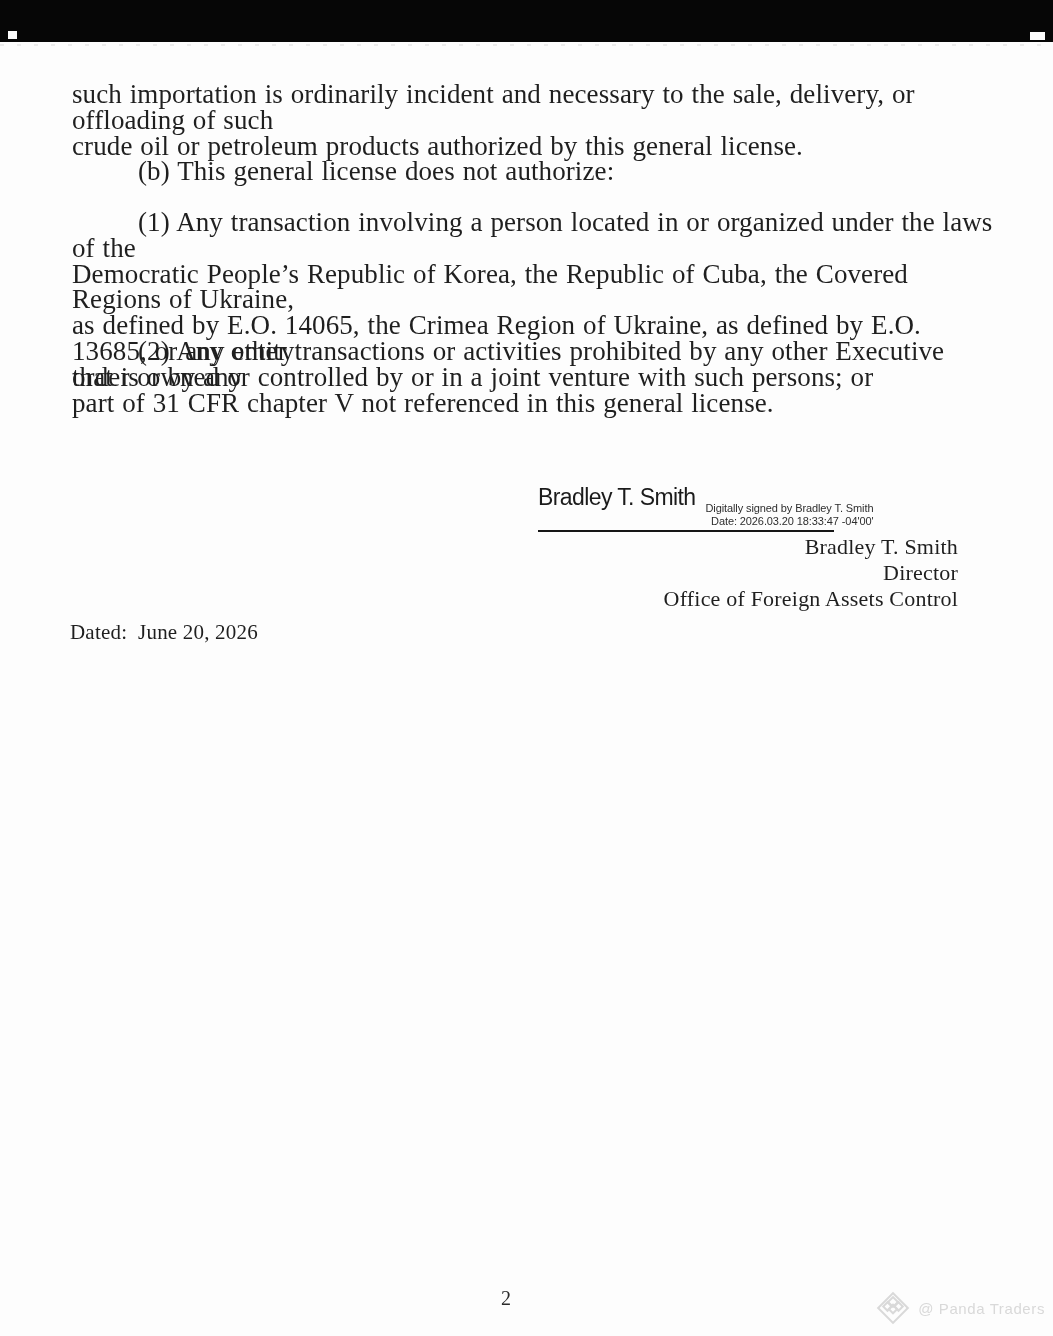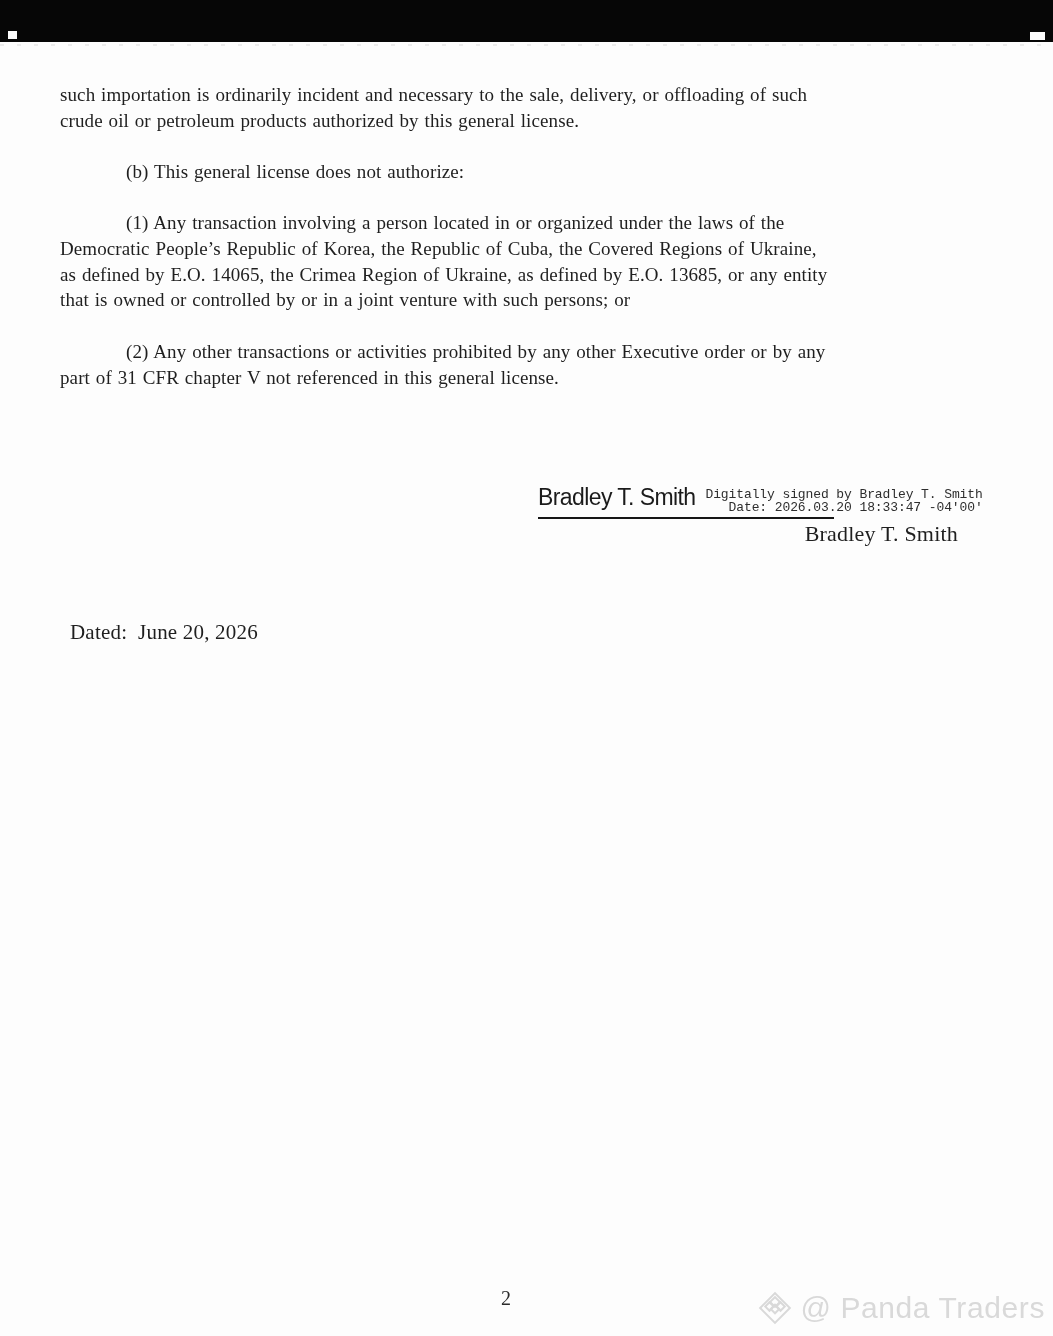--- a/index.html
+++ b/index.html
@@ -17,61 +17,61 @@
     position:absolute;left:8px;top:31px;width:9px;height:8px;background:#fbfbfb;
   }
   .bar-notch-right{
     position:absolute;right:8px;top:32px;width:15px;height:8px;background:#fbfbfb;
   }
   .edge-dashes{
     position:absolute;top:44px;left:0;width:1053px;height:2px;
     background:repeating-linear-gradient(90deg,#ececec 0 4px,transparent 4px 17px);
   }
   .para{
-    position:absolute;left:60px;width:930px;
-    font-size:19px;line-height:25.8px;letter-spacing:0.1px;word-spacing:1px;
+    position:absolute;left:72px;width:930px;
+    font-size:27px;line-height:25.8px;letter-spacing:0.1px;word-spacing:1px;
     white-space:pre-line;
   }
   .indented{text-indent:66px;font-family:Liberation Serif, serif;}
   .para-intro{top:82px;}
   .para-b{top:159px;}
   .para-1{top:210px;}
   .para-2{top:339px;}
   .sig-block{position:absolute;left:538px;top:483px;width:420px;text-align:right;}
   .sig-row{display:flex;align-items:flex-start;}
   .sig-name{
     font-family:"Liberation Sans", sans-serif;
     font-size:23px;letter-spacing:-0.6px;color:#1b1b1b;
     line-height:28px;white-space:nowrap;
   }
   .sig-note{
-    font-family:Liberation Mono, monospace;
-    font-size:13px;line-height:12.5px;letter-spacing:-0.1px;color:#2e2e2e;
-    margin-left:10px;margin-top:6px;white-space:nowrap;
+    font-family:Liberation Sans, sans-serif;
+    font-size:11px;line-height:12.5px;letter-spacing:-0.1px;color:#2e2e2e;
+    margin-left:10px;margin-top:19px;white-space:nowrap;
   }
   .sig-line{
     width:296px;height:2px;background:#161616;margin-top:3px;
   }
   .sig-printed{
     font-size:22px;line-height:26px;margin-top:2px;letter-spacing:0.2px;
   }
   .dated{
     position:absolute;left:70px;top:620px;
     font-size:21px;letter-spacing:0.2px;white-space:pre;
   }
   .page-number{
     position:absolute;left:466px;top:1287px;width:80px;
     text-align:center;font-size:20px;color:#2b2b2b;
   }
   .watermark{
     position:absolute;right:8px;top:1290px;height:36px;
     display:flex;align-items:center;gap:7px;
     color:#d9d9d9;
     font-family:"Liberation Sans", sans-serif;
-    font-size:30px;letter-spacing:0.6px;
+    font-size:15px;letter-spacing:0.6px;
   }
   .watermark svg{display:block;}
 </style>
 </head>
 <body>
 
 <div>
 
   <div class="top-bar">
     <div class="bar-notch-left"></div>
@@ -96,20 +96,22 @@
     <div class="sig-row">
       <div class="sig-name">Bradley T. Smith</div>
       <div class="sig-note">
         <div>Digitally signed by Bradley T. Smith</div>
         <div>Date: 2026.03.20 18:33:47 -04'00'</div>
       </div>
     </div>
     <div class="sig-line"></div>
     <div class="sig-printed">
       <div>Bradley T. Smith</div>
+      <div>Director</div>
+      <div>Office of Foreign Assets Control</div>
     </div>
   </div>
 
   <div class="dated">Dated:  June 20, 2026</div>
 
   <div class="page-number">2</div>
 
   <div class="watermark">
     <span>
       <svg width="36" height="36" viewBox="0 0 36 36" fill="none" stroke="#d9d9d9" stroke-width="2">

